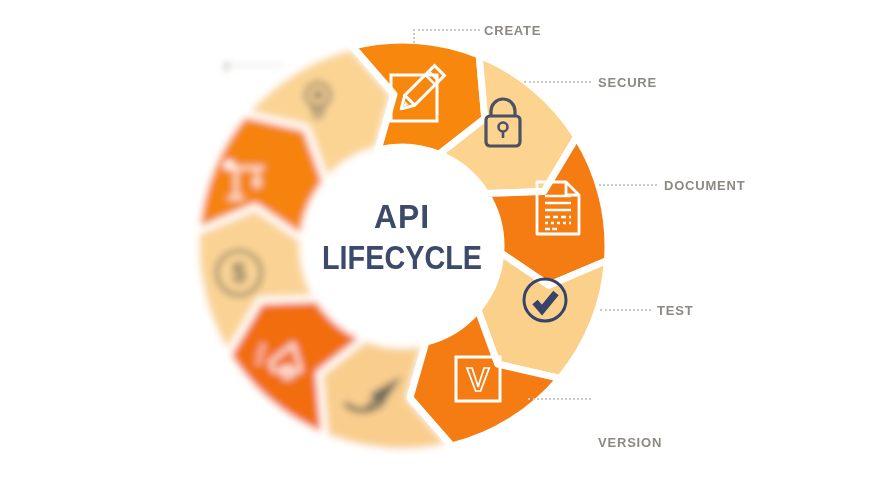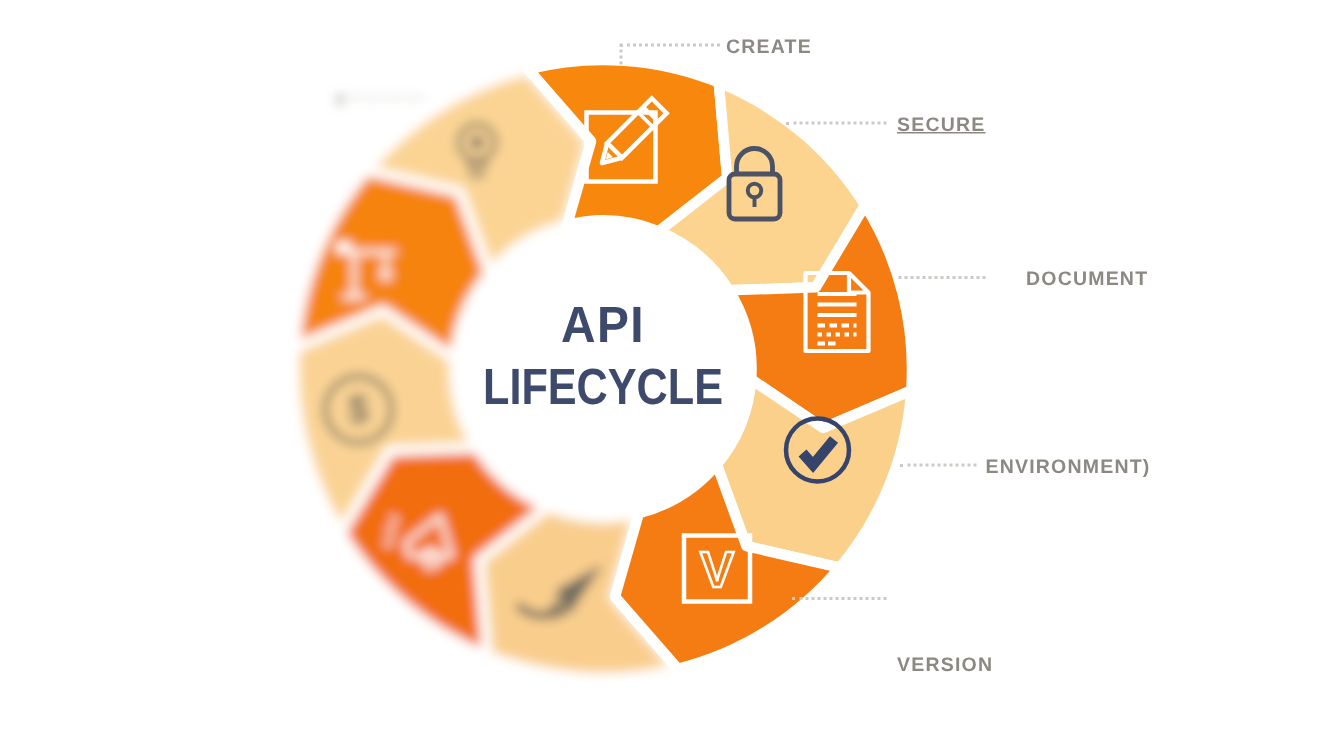--- a/index.html
+++ b/index.html
@@ -104,19 +104,19 @@
   </svg>
 
   <div class="leader" style="left:413px;top:29px;width:67px;"></div>
   <div class="leader-v" style="left:413px;top:29px;height:14px;"></div>
   <div class="leader" style="left:524px;top:81px;width:67px;"></div>
   <div class="leader" style="left:599px;top:184px;width:58px;"></div>
   <div class="leader" style="left:600px;top:309px;width:51px;"></div>
   <div class="leader" style="left:528px;top:398px;width:63px;"></div>
 
   <div class="lbl" style="left:484px;top:22px;text-align:center;">CREATE</div>
-  <div class="lbl" style="left:598px;top:74px;text-decoration:underline;">SECURE</div>
-  <div class="lbl" style="left:684px;top:177px;">DOCUMENT</div>
+  <div class="lbl" style="left:598px;top:74px;">SECURE</div>
+  <div class="lbl" style="left:664px;top:177px;">DOCUMENT</div>
   <div class="lbl" style="left:657px;top:302px;">
-    <span style="display:block">ENVIRONMENT)</span>
+    <span style="display:block">TEST</span>
   </div>
   <div class="lbl" style="left:598px;top:391px;margin-top:43px;">VERSION</div>
 </div>
 
 </body></html>

